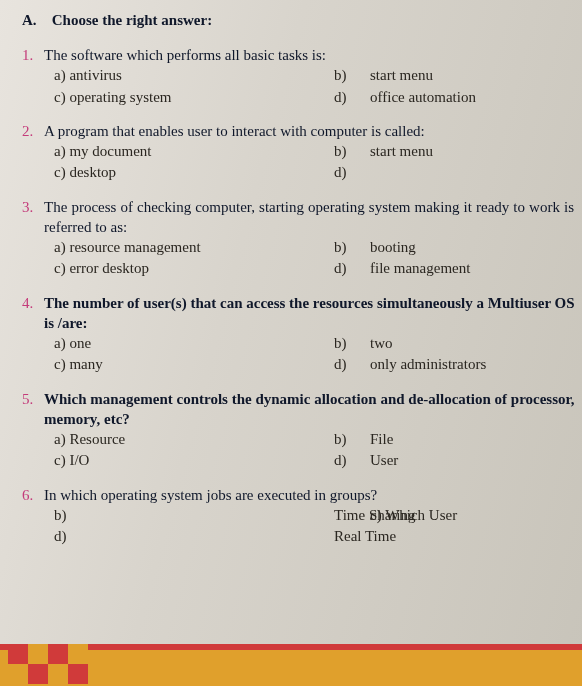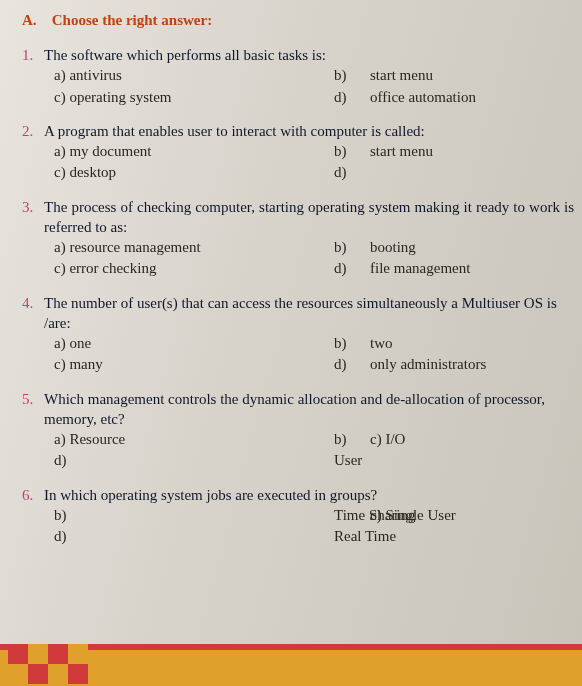--- a/index.html
+++ b/index.html
@@ -12,21 +12,21 @@
     background: linear-gradient(105deg, #e8e4de 0%, #d8d4cc 40%, #c8c4ba 100%);
     color: #2a2620;
   }
   .page {
     padding: 12px 0 0 22px;
     position: relative;
     height: 100%;
     box-sizing: border-box;
   }
   .section-header {
-    color: #c2410c;
+    color: #0f172a;
     font-weight: bold;
     font-size: 15px;
     margin-bottom: 16px;
   }
   .section-header .sec-letter {
     display: inline-block;
     width: 26px;
   }
   .question {
     margin-bottom: 14px;
@@ -56,21 +56,21 @@
   .opt-left {
     white-space: nowrap;
   }
   .opt-lab {
     white-space: nowrap;
   }
   .opt-right {
     white-space: nowrap;
   }
   .q3 .q-stem { text-align: justify; padding-right: 8px; }
-  .q4 .q-stem, .q5 .q-stem { padding-right: 2px; }
+  .q4 .q-stem, .q5 .q-stem { padding-right: 2px; font-weight: bold; }
   .footer-strip {
     position: absolute;
     left: 0;
     right: 0;
     bottom: 0;
     height: 42px;
     background: #e0a02c;
   }
   .footer-strip::before {
     content: "";
@@ -138,21 +138,21 @@
 
   <div class="question q3">
     <div class="q-line">
       <div class="q-num">3.</div>
       <div class="q-stem">The process of checking computer, starting operating system making it ready to work is referred to as:</div>
     </div>
     <div class="opts">
       <div class="opt-left">a)  resource management</div>
       <div class="opt-lab">b)</div>
       <div class="opt-right">booting</div>
-      <div class="opt-left">c)  error checking</div>
+      <div class="opt-left">c)  error desktop</div>
       <div class="opt-lab">d)</div>
       <div class="opt-right">file management</div>
     </div>
   </div>
 
   <div class="question q4">
     <div class="q-line">
       <div class="q-num">4.</div>
       <div class="q-stem">The number of user(s) that can access the resources simultaneously a Multiuser OS is /are:</div>
     </div>
@@ -167,35 +167,36 @@
   </div>
 
   <div class="question q5">
     <div class="q-line">
       <div class="q-num">5.</div>
       <div class="q-stem">Which management controls the dynamic allocation and de-allocation of processor, memory, etc?</div>
     </div>
     <div class="opts">
       <div class="opt-left">a)  Resource</div>
       <div class="opt-lab">b)</div>
+      <div class="opt-right">File</div>
       <div class="opt-left">c)  I/O</div>
       <div class="opt-lab">d)</div>
       <div class="opt-right">User</div>
     </div>
   </div>
 
   <div class="question">
     <div class="q-line">
       <div class="q-num">6.</div>
       <div class="q-stem">In which  operating system jobs are executed in groups?</div>
     </div>
     <div class="opts">
       <div class="opt-lab">b)</div>
       <div class="opt-right">Time Sharing</div>
-      <div class="opt-left">c)  Single User</div>
+      <div class="opt-left">c)  Which User</div>
       <div class="opt-lab">d)</div>
       <div class="opt-right">Real Time</div>
     </div>
   </div>
 
   <div class="footer-strip">
     <div class="checker">
       <div></div>
         <div></div>
         <div></div>

